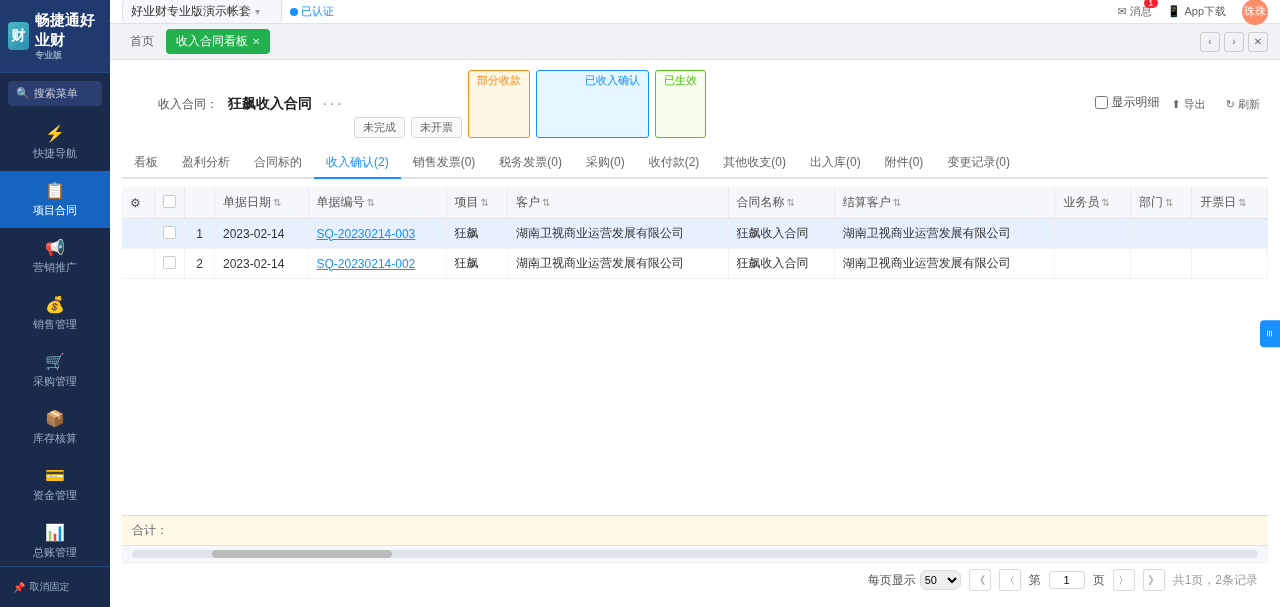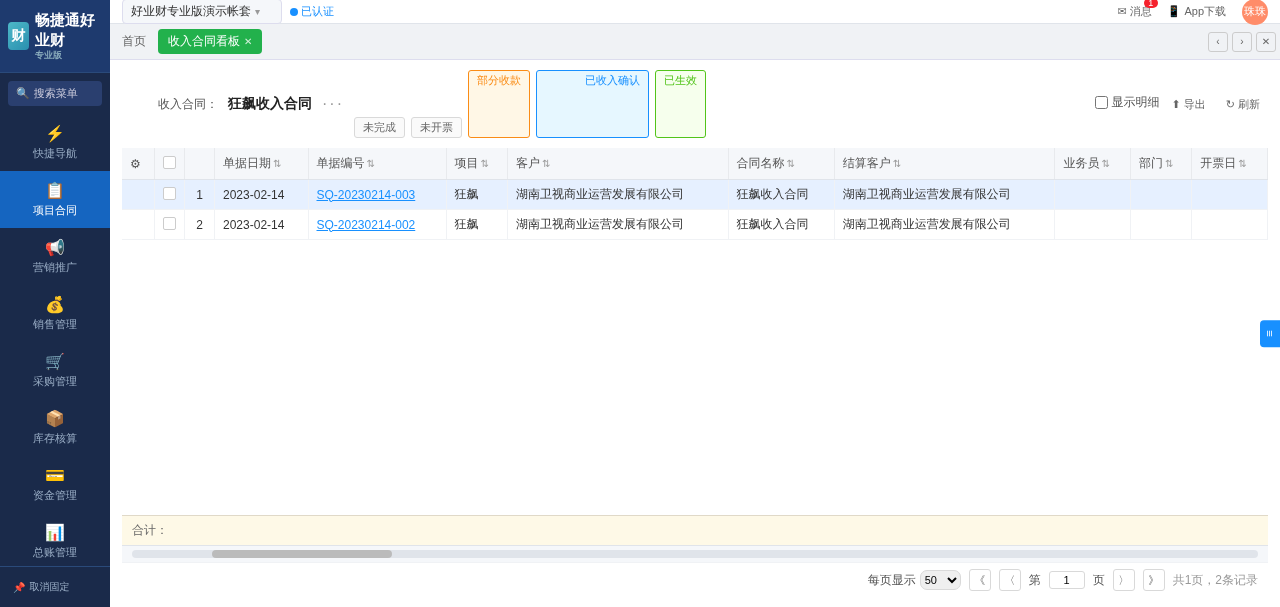--- a/index.html
+++ b/index.html
@@ -30,21 +30,21 @@
     .company-select { display: flex; align-items: center; gap: 4px; background: #f5f7fa; border: 1px solid #dde; border-radius: 4px; padding: 3px 8px; font-size: 12px; color: #333; cursor: pointer; min-width: 160px; }
     .company-dropdown { color: #999; font-size: 10px; }
     .certified-badge { display: flex; align-items: center; gap: 3px; color: #1890ff; font-size: 11px; }
     .cert-dot { width: 8px; height: 8px; background: #1890ff; border-radius: 50%; }
     .topbar-right { margin-left: auto; display: flex; align-items: center; gap: 16px; }
     .topbar-action { display: flex; align-items: center; gap: 3px; color: #666; font-size: 11px; cursor: pointer; position: relative; }
     .badge { background: #f5222d; color: #fff; border-radius: 8px; padding: 0 4px; font-size: 9px; position: absolute; top: -6px; right: -6px; min-width: 14px; text-align: center; }
     .user-avatar { width: 26px; height: 26px; background: #ff8c69; border-radius: 50%; display: flex; align-items: center; justify-content: center; color: #fff; font-size: 11px; }
 
     
-    .tabbar { height: 36px; background: #f0f2f5; border-bottom: 1px solid #dde; display: flex; align-items: center; padding: 0 4px; gap: 4px; flex-shrink: 0; }
+    .tabbar { height: 36px; background: #f0f2f5; border-bottom: 1px solid #dde; display: flex; align-items: center; padding: 0 12px; gap: 4px; flex-shrink: 0; }
     .tab-home { color: #666; font-size: 12px; padding: 0 8px; cursor: pointer; }
     .tab-active { background: #22b14c; color: #fff; border-radius: 4px; padding: 4px 10px; font-size: 12px; display: flex; align-items: center; gap: 4px; cursor: pointer; }
     .tab-close { font-size: 10px; opacity: 0.8; }
     .tab-nav { margin-left: auto; display: flex; gap: 4px; }
     .tab-nav-btn { background: none; border: 1px solid #ccc; border-radius: 3px; width: 20px; height: 20px; cursor: pointer; display: flex; align-items: center; justify-content: center; font-size: 10px; color: #666; }
 
     
     .content { flex: 1; overflow: hidden; display: flex; flex-direction: column; padding: 10px 12px; background: #fff; margin: 0; }
 
     
@@ -225,20 +225,34 @@
           <span>⬆</span>
           <span>导出</span>
         </button>
         <button class="header-btn">
           <span>↻</span>
           <span>刷新</span>
         </button>
       </div>
     </div>
 
+    <div class="subtabs">
+      <span class="subtab">看板</span>
+      <span class="subtab">盈利分析</span>
+      <span class="subtab">合同标的</span>
+      <span class="subtab active">收入确认(2)</span>
+      <span class="subtab">销售发票(0)</span>
+      <span class="subtab">税务发票(0)</span>
+      <span class="subtab">采购(0)</span>
+      <span class="subtab">收付款(2)</span>
+      <span class="subtab">其他收支(0)</span>
+      <span class="subtab">出入库(0)</span>
+      <span class="subtab">附件(0)</span>
+      <span class="subtab">变更记录(0)</span>
+    </div>
 
     <div class="table-wrap">
       <table class="data-table">
         <thead>
           <tr>
             <th class="settings-icon-cell">⚙</th>
             <th class="col-check"><span class="checkbox-fake"></span></th>
             <th class="row-num"></th>
             <th>单据日期<span class="sort-icon">⇅</span></th>
             <th>单据编号<span class="sort-icon">⇅</span></th>

